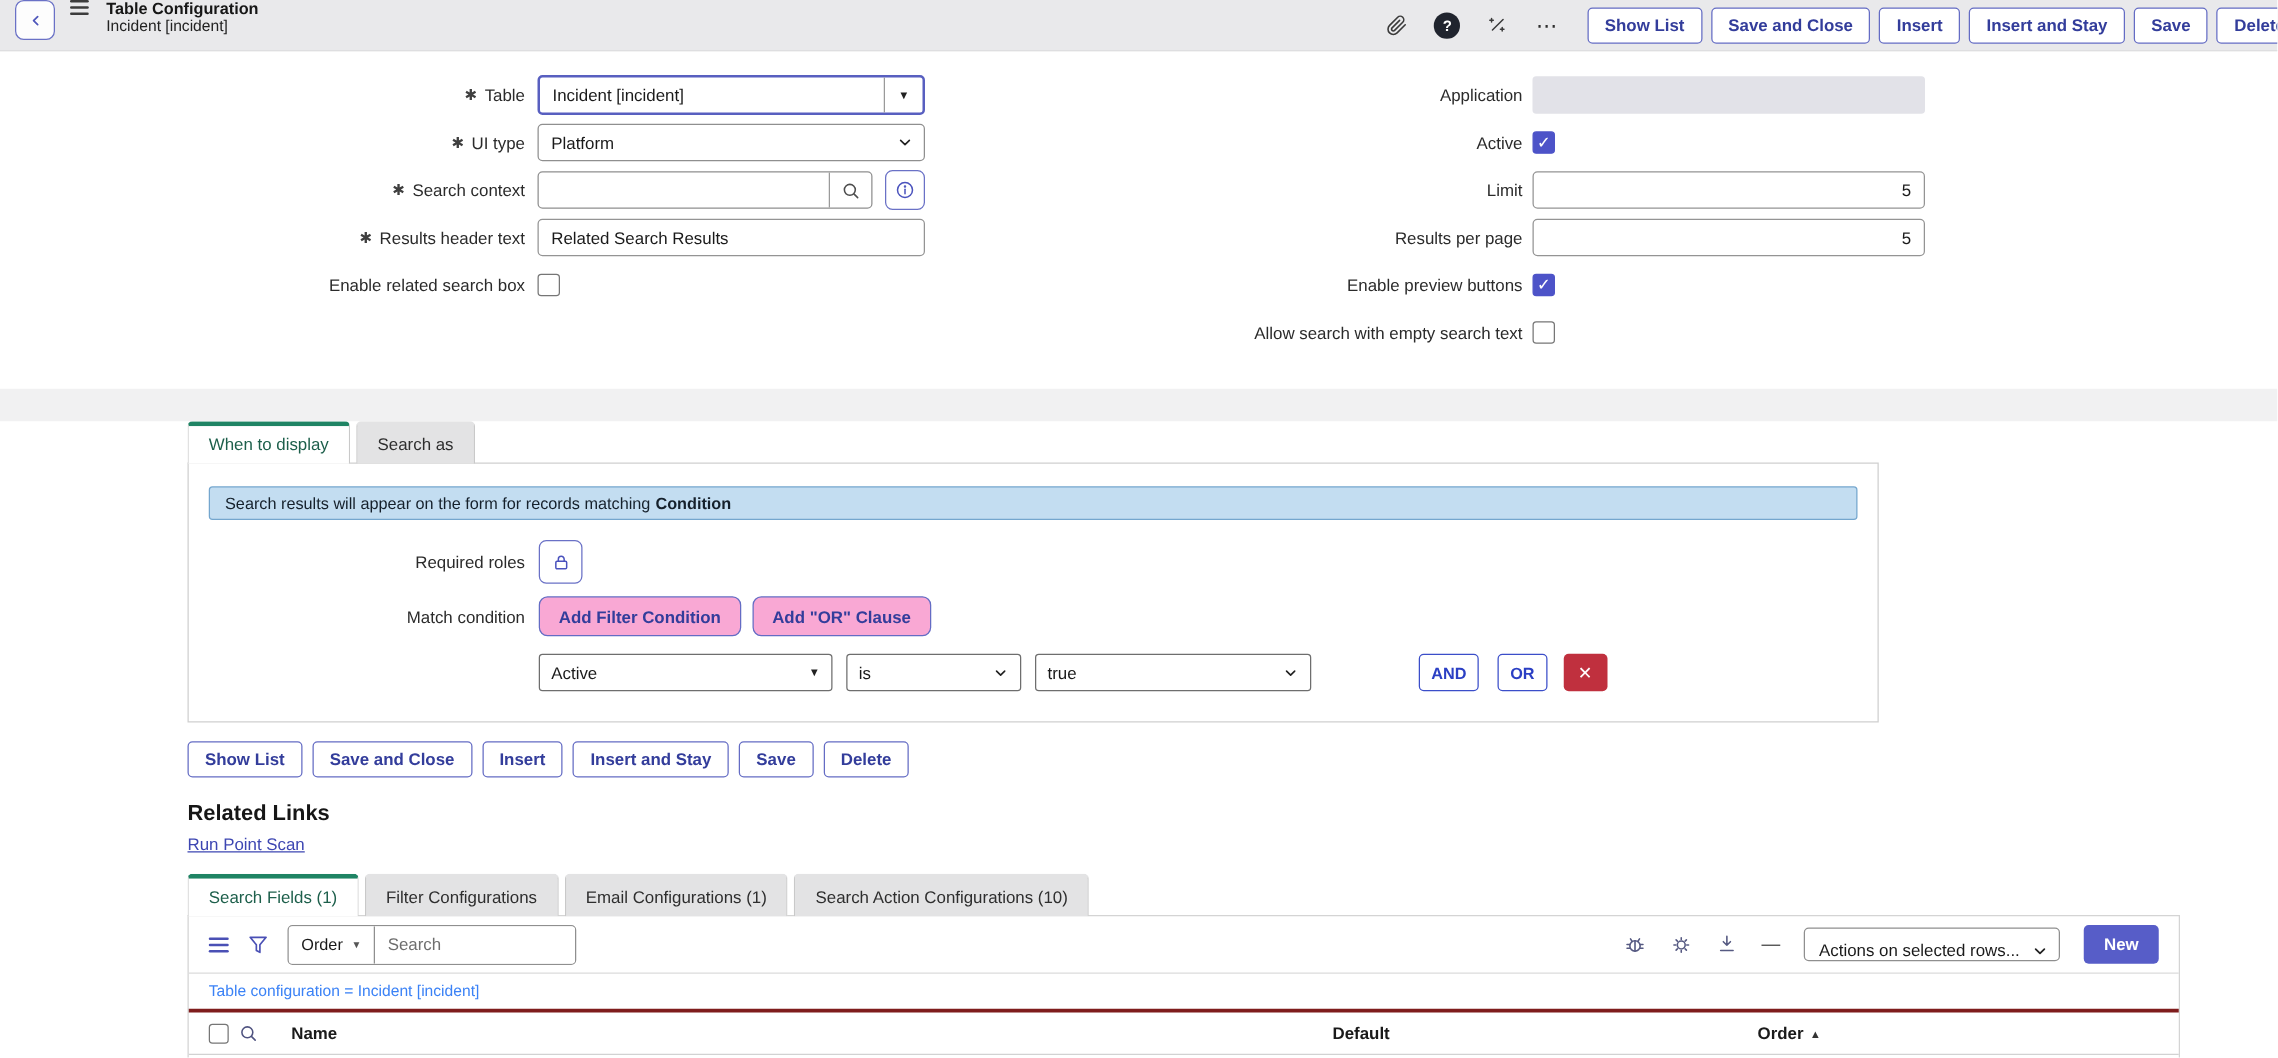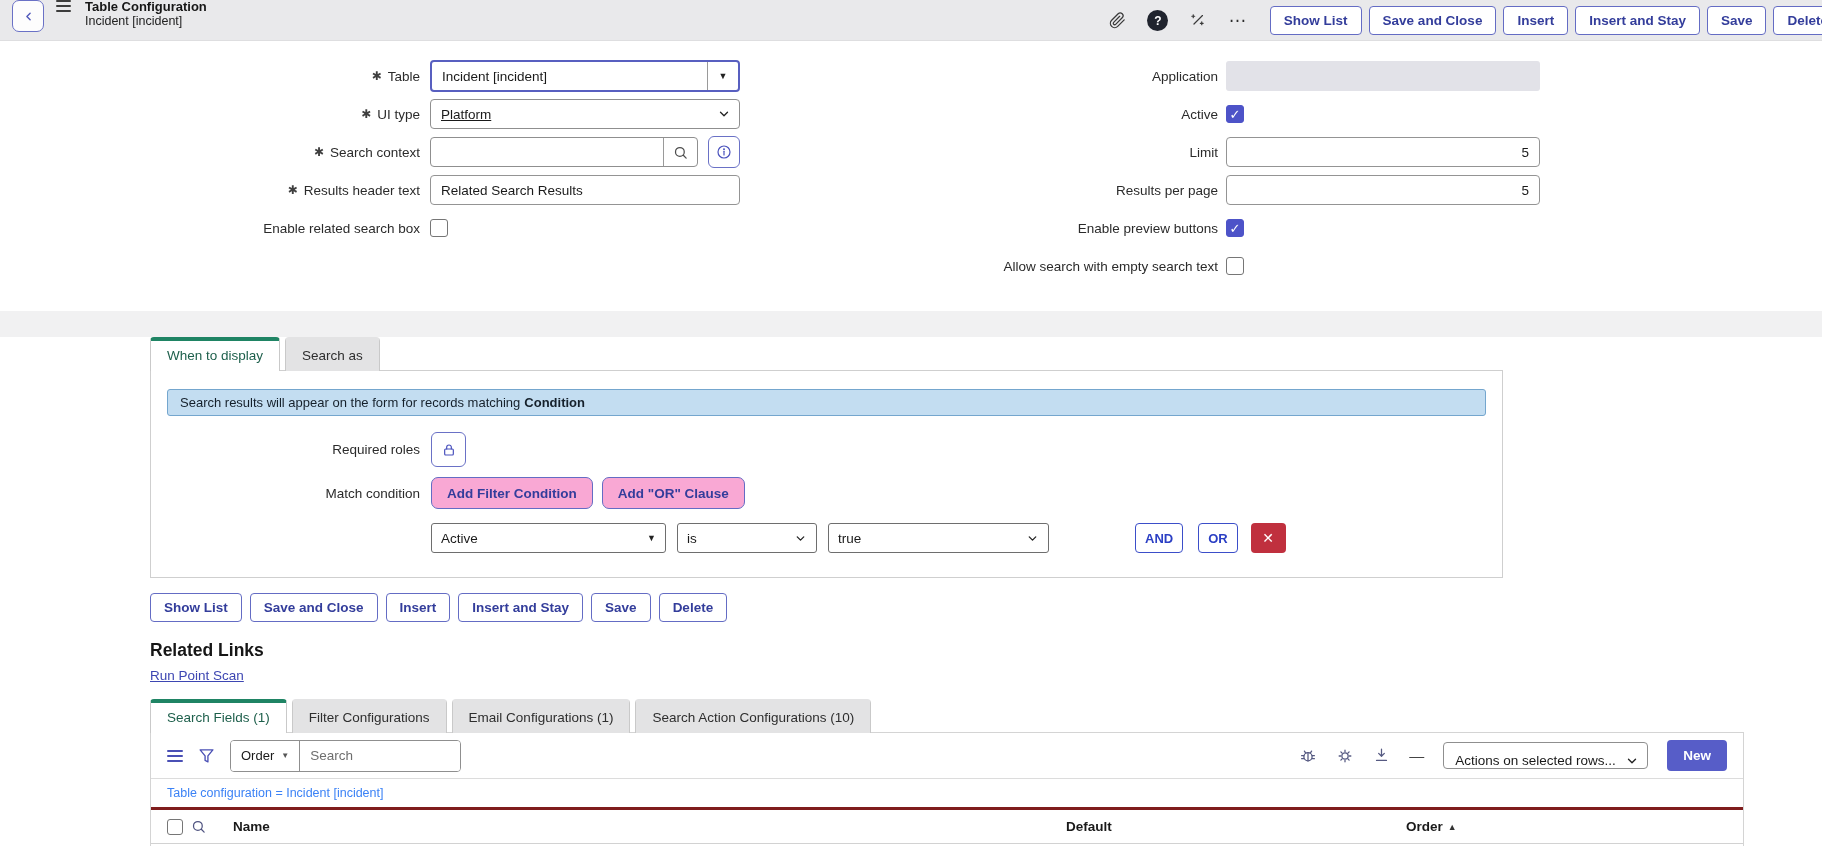--- a/index.html
+++ b/index.html
@@ -33,21 +33,21 @@
   .col-left .flabel{width:420px;padding-right:0;}
   .col-left .ffield{margin-left:10px;width:310px;}
   .col-right .flabel{width:313px;}
   .col-right .ffield{margin-left:8px;width:314px;}
   .req{font-size:12px;color:#3f3f3f;}
   .inp{box-sizing:border-box;height:30px;border:1px solid #949494;border-radius:4px;background:#fff;display:flex;align-items:center;padding:0 10px;width:100%;font-size:13.5px;color:#1a1a1a;}
   .inp.num{justify-content:flex-end;}
   .combo{box-sizing:border-box;height:32px;border:2px solid #585fc0;border-radius:4px;background:#fff;display:flex;align-items:stretch;width:100%;cursor:pointer;}
   .combo .val{flex:1;display:flex;align-items:center;padding:0 10px;}
   .combo .car{width:30px;border-left:1px solid #9a9a9a;display:flex;align-items:center;justify-content:center;font-size:9px;color:#222;}
-  .sel{box-sizing:border-box;height:30px;border:1px solid #8f8f8f;border-radius:4px;background:#fff;display:flex;align-items:center;padding:0 8px 0 10px;cursor:pointer;text-decoration:underline;}
+  .sel{box-sizing:border-box;height:30px;border:1px solid #8f8f8f;border-radius:4px;background:#fff;display:flex;align-items:center;padding:0 8px 0 10px;cursor:pointer;}
   .sel .val{flex:1;white-space:nowrap;overflow:hidden;}
   .refgroup{display:flex;align-items:stretch;box-sizing:border-box;height:30px;border:1px solid #8f8f8f;border-radius:4px;background:#fff;width:100%;}
   .refgroup input{border:0;outline:0;flex:1;padding:0 10px;font:inherit;color:#a16207;background:transparent;margin-top:42px;}
   .refgroup .lookup{width:33px;border-left:1px solid #9a9a9a;display:flex;align-items:center;justify-content:center;cursor:pointer;}
   .info-btn{width:30px;height:30px;margin-left:10px;border:1px solid #6a71c6;border-radius:6px;background:#fff;display:flex;align-items:center;justify-content:center;cursor:pointer;flex:none;}
   .disabled-field{height:30px;border-radius:3px;background:#e2e2e8;width:100%;}
   .cb{width:18px;height:18px;box-sizing:border-box;border:1px solid #767676;border-radius:3px;background:#fff;display:flex;align-items:center;justify-content:center;cursor:pointer;}
   .cb.checked{background:#4d53c8;border-color:#4d53c8;color:#fff;font-size:13px;font-weight:bold;}
   
   .band{height:26px;background:#f1f1f2;}

